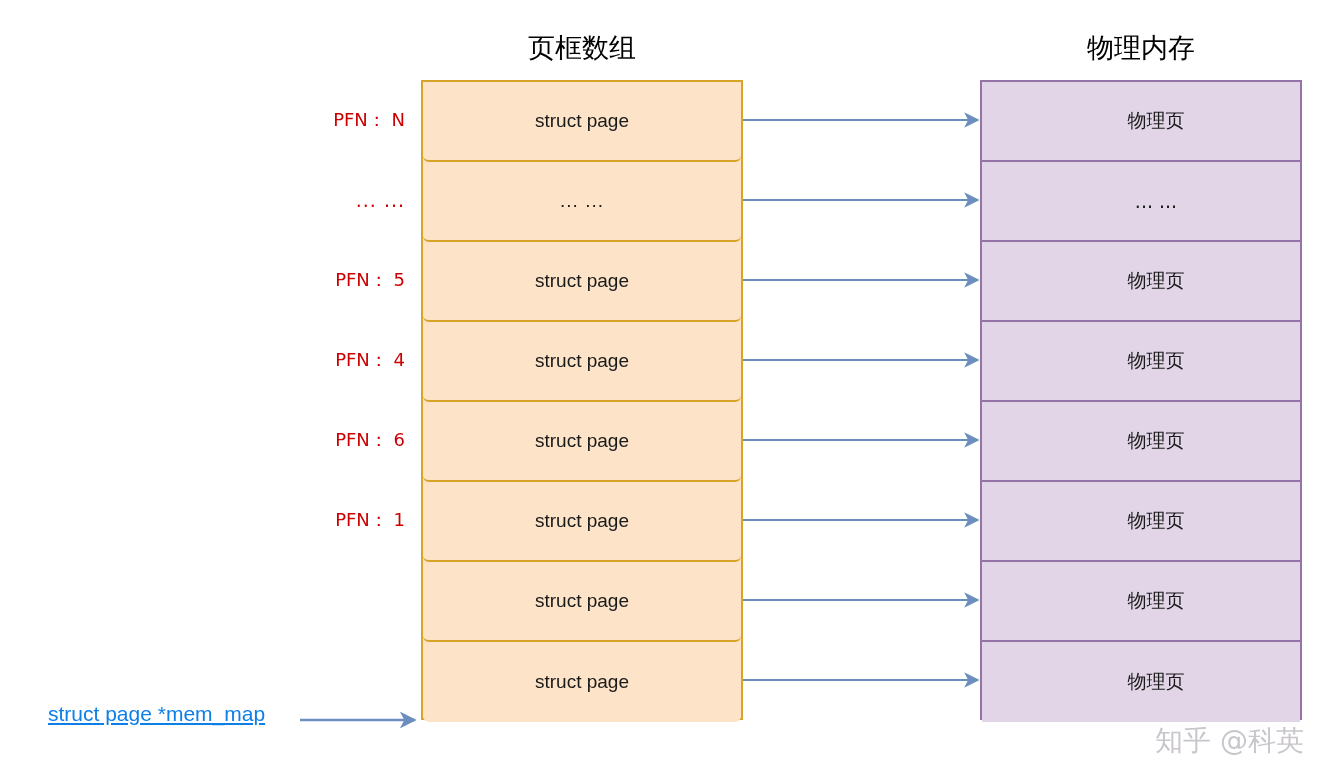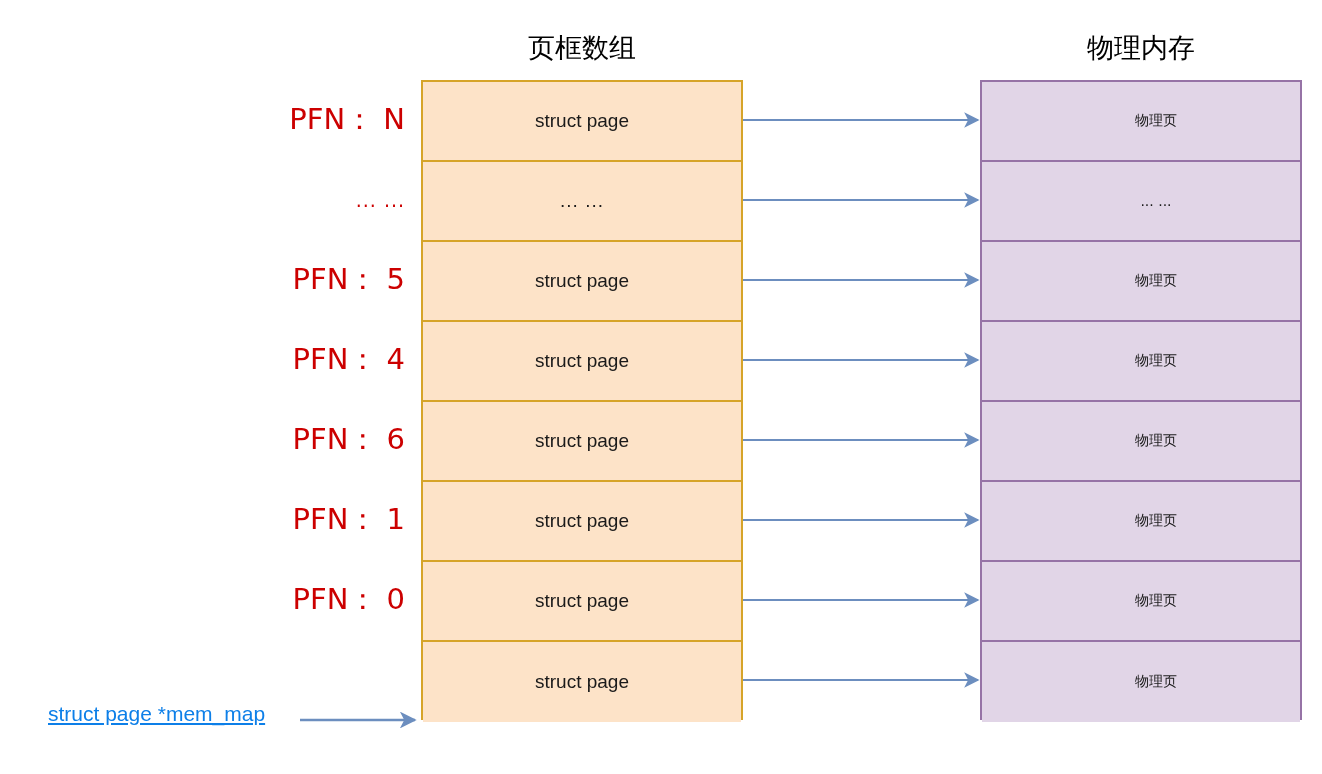--- a/index.html
+++ b/index.html
@@ -46,20 +46,21 @@
   .array-cell {
     height: 80px;
     box-sizing: border-box;
     border-bottom: 2px solid #D6A429;
     display: flex;
     align-items: center;
     justify-content: center;
     font-size: 19px;
     color: #1a1a1a;
     background: #FDE3C8;
+    border-radius: 6px;
   }
   .array-cell:last-child { border-bottom: none; }
   .array-cell.ellipsis {
     font-size: 19px;
     letter-spacing: 1px;
     color: #1a1a1a;
   }
 
   
   #memory-column {
@@ -72,42 +73,42 @@
     box-sizing: border-box;
     background: #E1D5E7;
   }
   .mem-cell {
     height: 80px;
     box-sizing: border-box;
     border-bottom: 2px solid #9673A6;
     display: flex;
     align-items: center;
     justify-content: center;
-    font-size: 14px;
+    font-size: 19px;
     color: #1a1a1a;
     background: #E1D5E7;
     font-family: "DejaVu Sans", "Liberation Sans", sans-serif;
     padding-left: 30px;
   }
   .mem-cell:last-child { border-bottom: none; }
 
   
   #pfn-labels {
     position: absolute;
     left: 250px;
     top: 80px;
     width: 155px;
     height: 640px;
   }
   .pfn-label {
     height: 80px;
     display: flex;
     align-items: center;
     justify-content: flex-end;
-    font-size: 29px;
+    font-size: 18px;
     color: #CC0000;
     white-space: nowrap;
     font-family: "DejaVu Sans", "Liberation Sans", sans-serif;
   }
   .pfn-label.ellipsis { font-size: 19px; letter-spacing: 1px; }
 
   
   #mem-map-label {
     position: absolute;
     left: 48px;
@@ -148,21 +149,20 @@
 
   <div class="col-title" id="title-left">页框数组</div>
 
   <div id="pfn-labels">
       <div class="pfn-label">PFN： N</div>
       <div class="pfn-label ellipsis">... ...</div>
       <div class="pfn-label">PFN： 5</div>
       <div class="pfn-label">PFN： 4</div>
       <div class="pfn-label">PFN： 6</div>
       <div class="pfn-label">PFN： 1</div>
-      <div class="pfn-label">PFN： 0</div>
     </div>
 
   <div id="array-column">
       <div class="array-cell">struct page</div>
       <div class="array-cell ellipsis">... ...</div>
       <div class="array-cell">struct page</div>
       <div class="array-cell">struct page</div>
       <div class="array-cell">struct page</div>
       <div class="array-cell">struct page</div>
       <div class="array-cell">struct page</div>
@@ -194,14 +194,15 @@
         <line x1="743" y1="440" x2="978" y2="440" stroke="#6C8EBF" stroke-width="2.2" marker-end="url(#head)"></line>
         <line x1="743" y1="520" x2="978" y2="520" stroke="#6C8EBF" stroke-width="2.2" marker-end="url(#head)"></line>
         <line x1="743" y1="600" x2="978" y2="600" stroke="#6C8EBF" stroke-width="2.2" marker-end="url(#head)"></line>
         <line x1="743" y1="680" x2="978" y2="680" stroke="#6C8EBF" stroke-width="2.2" marker-end="url(#head)"></line>
       </g>
     <line id="mem-map-arrow" x1="300" y1="720" x2="415" y2="720" stroke="#6C8EBF" stroke-width="2.4" marker-end="url(#head)"></line>
   </svg>
 
   <div id="mem-map-label">struct page *mem_map</div>
 
+  <div id="watermark">知乎 @科英</div>
 
 </div>
 
 </body></html>

